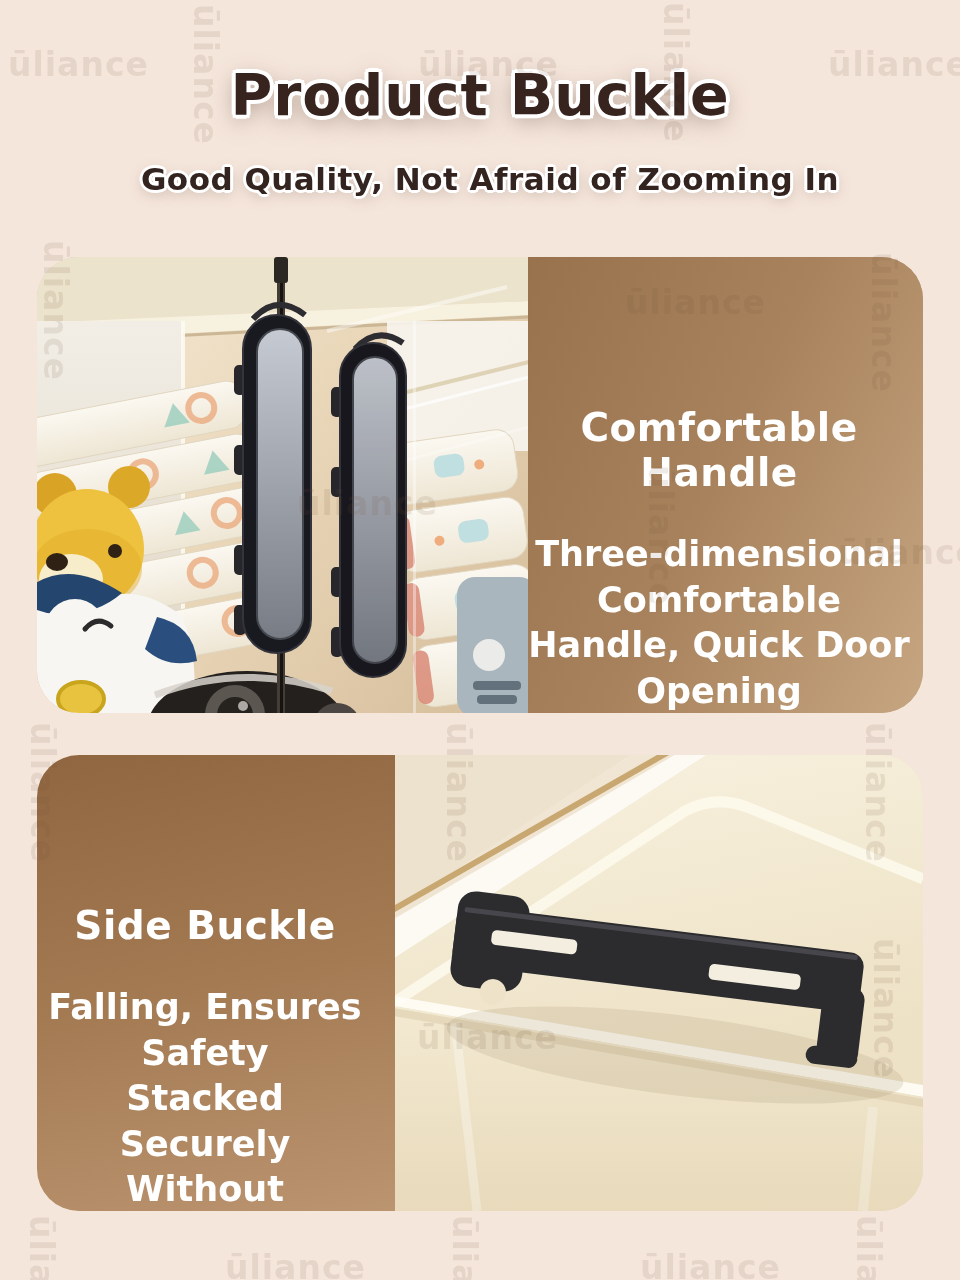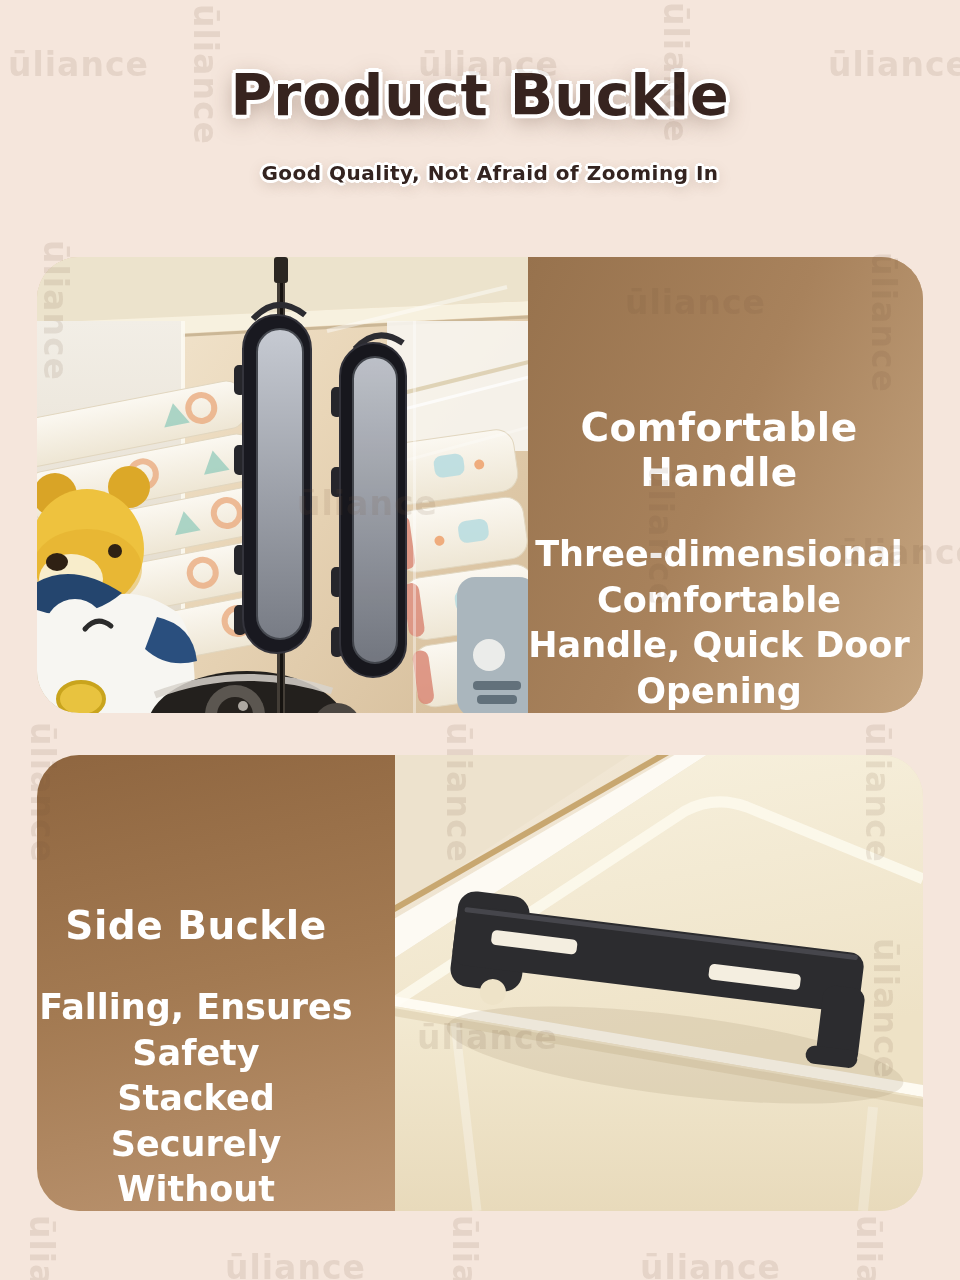--- a/index.html
+++ b/index.html
@@ -13,21 +13,21 @@
     position:absolute;left:0;right:0;top:62px;margin:0;
     text-align:center;font-size:57px;font-weight:800;letter-spacing:1px;
     color:#37241f;
     text-shadow:
       -4px 0 0 #fff,4px 0 0 #fff,0 -4px 0 #fff,0 4px 0 #fff,
       -3px -3px 0 #fff,3px -3px 0 #fff,-3px 3px 0 #fff,3px 3px 0 #fff,
       0 6px 22px rgba(91,62,46,.5);
   }
   .page-subtitle{
     position:absolute;left:0;right:16px;top:161px;margin:0;
-    text-align:center;font-size:20px;font-weight:bold;letter-spacing:.5px;
+    text-align:center;font-size:31px;font-weight:bold;letter-spacing:.5px;
     color:#342420;
     text-shadow:
       -3px 0 0 #fff,3px 0 0 #fff,0 -3px 0 #fff,0 3px 0 #fff,
       -2px -2px 0 #fff,2px -2px 0 #fff,-2px 2px 0 #fff,2px 2px 0 #fff,
       0 4px 14px rgba(91,62,46,.35);
     padding-left: 36px;
   }
   
   .card{
     position:absolute;left:37px;width:886px;height:456px;
@@ -41,21 +41,21 @@
   .panel1{
     position:absolute;left:491px;top:0;right:0;bottom:0;
     background:linear-gradient(115deg,#97724d 0%,#a8825c 48%,#c6a681 100%);
   }
   .panel2{
     position:absolute;left:0;top:0;width:358px;bottom:0;
     background:linear-gradient(168deg,#8f6640 0%,#a37a52 50%,#bb9470 100%);
   }
   .card-text{position:absolute;top:0;text-align:center;color:#fff;}
   #card1 .card-text{left:482px;width:400px;}
-  #card2 .card-text{left:0;width:318px;}
+  #card2 .card-text{left:9px;width:318px;}
   .card-title{
     margin:148px 0 0 0;font-size:39px;font-weight:bold;letter-spacing:.5px;
   }
   .card-desc{
     margin-top:37px;font-size:35px;font-weight:600;line-height:1.3;
   }
   
   #wm-layer{position:absolute;inset:0;z-index:40;pointer-events:none;}
   .wm{
     position:absolute;font-size:33px;font-weight:bold;letter-spacing:1px;

